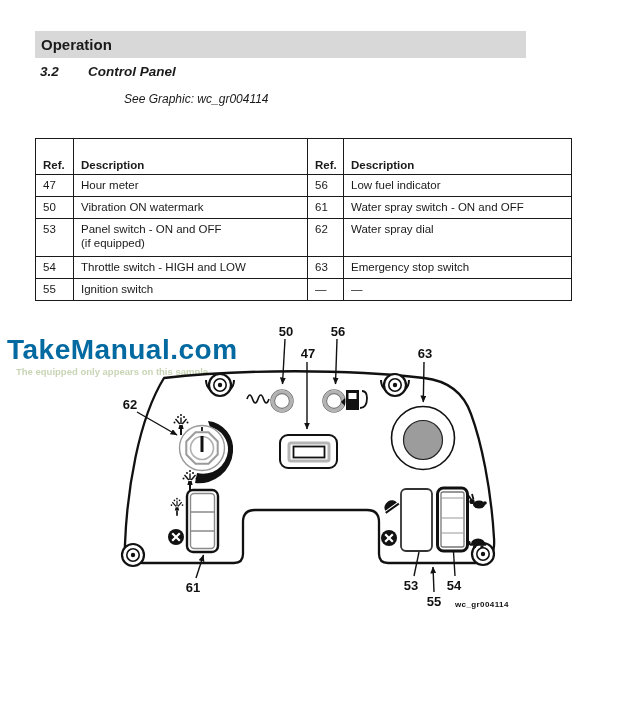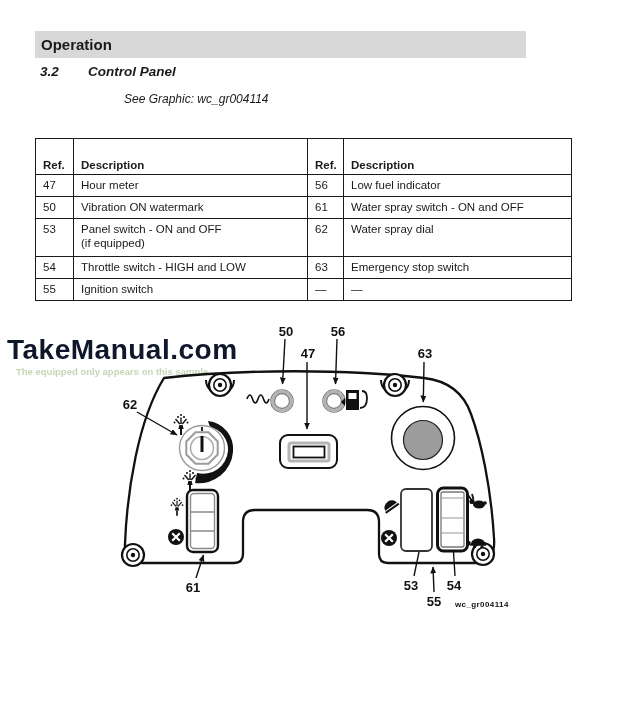--- a/index.html
+++ b/index.html
@@ -24,21 +24,21 @@
   table.ref-table td,table.ref-table th{
     border:1.5px solid #1a1a1a;box-sizing:border-box;overflow:hidden;
     padding:3px 4px 2px 7px;text-align:left;vertical-align:top;line-height:14px;
   }
   table.ref-table th{font-weight:bold;height:22px;vertical-align:middle;padding-top:19px;}
   td.ref{text-align:center;padding-left:2px;padding-right:2px;}
   tr.r-std{height:22px;}
   tr.r-tall{height:38px;}
   .watermark-title{
     position:absolute;left:7px;top:334px;font-size:28px;font-weight:600;
-    color:#0f172a;letter-spacing:0.5px;
+    color:#0369a1;letter-spacing:0.5px;
   }
   .watermark-sub{
     position:absolute;left:16px;top:366px;font-size:9.5px;font-weight:bold;color:#c8d5b5;
   }
   svg.diagram{position:absolute;left:0;top:315px;}
   .co{font-size:13px;font-weight:bold;fill:#111;font-family:"Liberation Sans",sans-serif;text-anchor:middle;}
   .figlab{font-size:8px;font-weight:600;fill:#111;letter-spacing:0.4px;font-family:"Liberation Sans",sans-serif;}
   .lead{stroke:#111;stroke-width:1.4;fill:none;}
 </style>
 </head>

